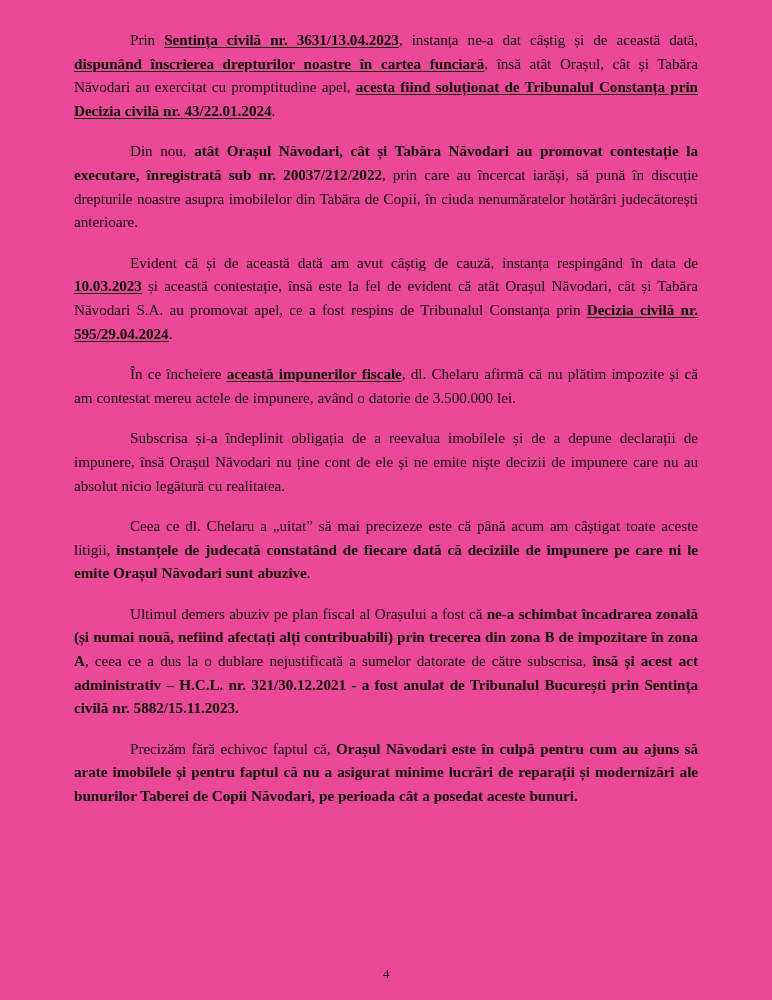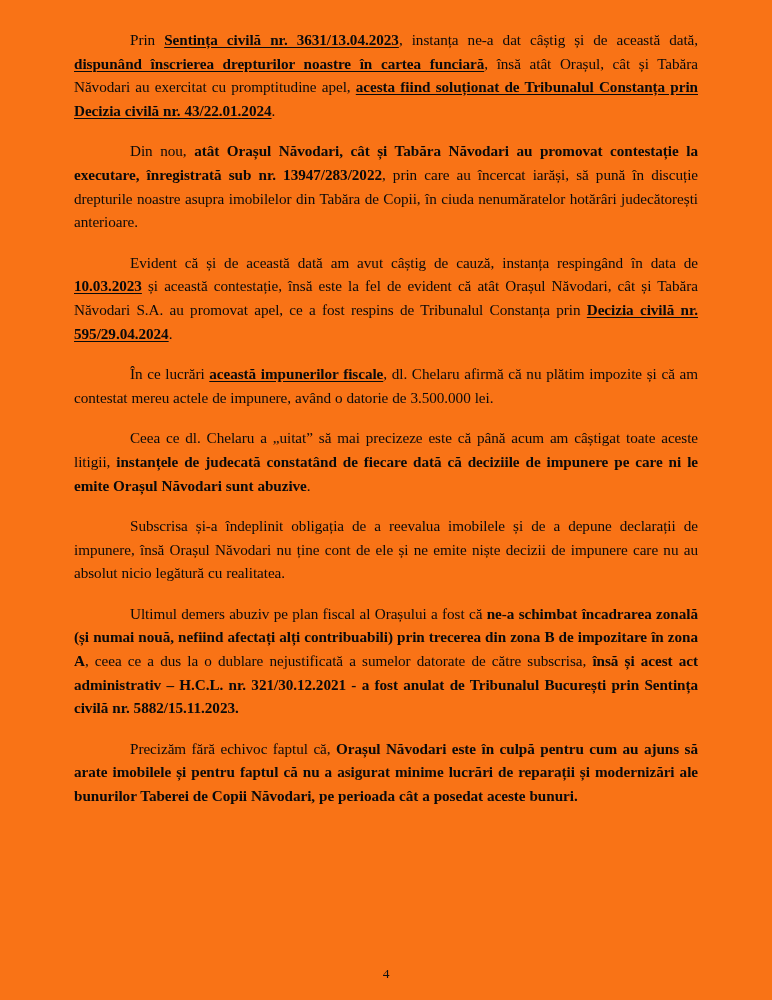--- a/index.html
+++ b/index.html
@@ -8,21 +8,21 @@
     background: #ffffff;
   }
   body {
     font-family: "Liberation Serif", "DejaVu Serif", serif;
     color: #0a0a0a;
   }
   .page {
     position: relative;
     width: 772px;
     height: 1000px;
-    background: #f97316;
+    background: #ec4899;
     box-sizing: border-box;
     overflow: hidden;
   }
   .content {
     position: absolute;
     left: 74px;
     top: 28px;
     width: 624px;
   }
   p.para {
@@ -49,24 +49,24 @@
     color: #111;
   }
 </style>
 </head>
 <body>
 
 <div class="page">
 
   <div class="content">
       <p class="para"><span>Prin </span><span class="bu">Sentința civilă nr. 3631/13.04.2023</span><span>, instanța ne-a dat câștig și de această dată, </span><span class="bu">dispunând înscrierea drepturilor noastre în cartea funciară</span><span>, însă atât Orașul, cât și Tabăra Năvodari au exercitat cu promptitudine apel, </span><span class="bu">acesta fiind soluționat de Tribunalul Constanța prin Decizia civilă nr. 43/22.01.2024</span><span>.</span></p>
-      <p class="para"><span>Din nou, </span><b>atât Orașul Năvodari, cât și Tabăra Năvodari au promovat contestație la executare, înregistrată sub nr. 13947/283/2022</b><span>, prin care au încercat iarăși, să pună în discuție drepturile noastre asupra imobilelor din Tabăra de Copii, în ciuda nenumăratelor hotărâri judecătorești anterioare.</span></p>
+      <p class="para"><span>Din nou, </span><b>atât Orașul Năvodari, cât și Tabăra Năvodari au promovat contestație la executare, înregistrată sub nr. 20037/212/2022</b><span>, prin care au încercat iarăși, să pună în discuție drepturile noastre asupra imobilelor din Tabăra de Copii, în ciuda nenumăratelor hotărâri judecătorești anterioare.</span></p>
       <p class="para"><span>Evident că și de această dată am avut câștig de cauză, instanța respingând în data de </span><span class="bu">10.03.2023</span><span> și această contestație, însă este la fel de evident că atât Orașul Năvodari, cât și Tabăra Năvodari S.A. au promovat apel, ce a fost respins de Tribunalul Constanța prin </span><span class="bu">Decizia civilă nr. 595/29.04.2024</span><span>.</span></p>
-      <p class="para"><span>În ce lucrări </span><span class="bu">această impunerilor fiscale</span><span>, dl. Chelaru afirmă că nu plătim impozite și că am contestat mereu actele de impunere, având o datorie de 3.500.000 lei.</span></p>
+      <p class="para"><span>În ce încheiere </span><span class="bu">această impunerilor fiscale</span><span>, dl. Chelaru afirmă că nu plătim impozite și că am contestat mereu actele de impunere, având o datorie de 3.500.000 lei.</span></p>
+      <p class="para"><span>Subscrisa și-a îndeplinit obligația de a reevalua imobilele și de a depune declarații de impunere, însă Orașul Năvodari nu ține cont de ele și ne emite niște decizii de impunere care nu au absolut nicio legătură cu realitatea.</span></p>
       <p class="para"><span>Ceea ce dl. Chelaru a „uitat” să mai precizeze este că până acum am câștigat toate aceste litigii, </span><b>instanțele de judecată constatând de fiecare dată că deciziile de impunere pe care ni le emite Orașul Năvodari sunt abuzive</b><span>.</span></p>
-      <p class="para"><span>Subscrisa și-a îndeplinit obligația de a reevalua imobilele și de a depune declarații de impunere, însă Orașul Năvodari nu ține cont de ele și ne emite niște decizii de impunere care nu au absolut nicio legătură cu realitatea.</span></p>
       <p class="para"><span>Ultimul demers abuziv pe plan fiscal al Orașului a fost că </span><b>ne-a schimbat încadrarea zonală (și numai nouă, nefiind afectați alți contribuabili) prin trecerea din zona B de impozitare în zona A</b><span>, ceea ce a dus la o dublare nejustificată a sumelor datorate de către subscrisa, </span><b>însă și acest act administrativ – H.C.L. nr. 321/30.12.2021 - a fost anulat de Tribunalul București prin Sentința civilă nr. 5882/15.11.2023.</b></p>
       <p class="para"><span>Precizăm fără echivoc faptul că, </span><b>Orașul Năvodari este în culpă pentru cum au ajuns să arate imobilele și pentru faptul că nu a asigurat minime lucrări de reparații și modernizări ale bunurilor Taberei de Copii Năvodari, pe perioada cât a posedat aceste bunuri.</b></p>
     </div>
 
   <div class="page-number">4</div>
 
 </div>
 
 </body></html>

